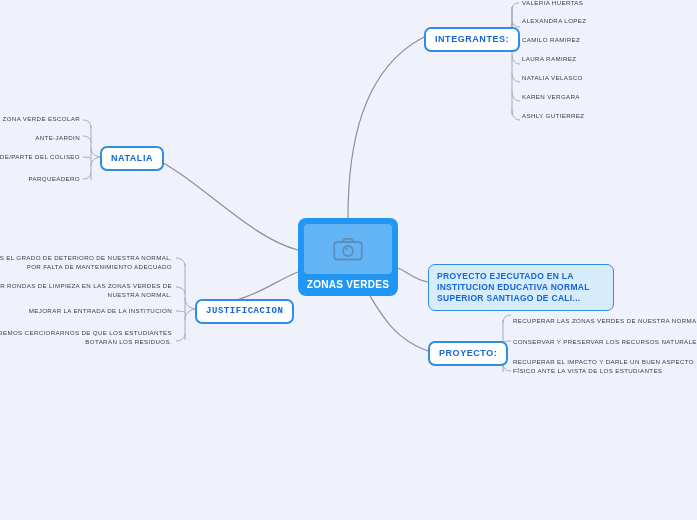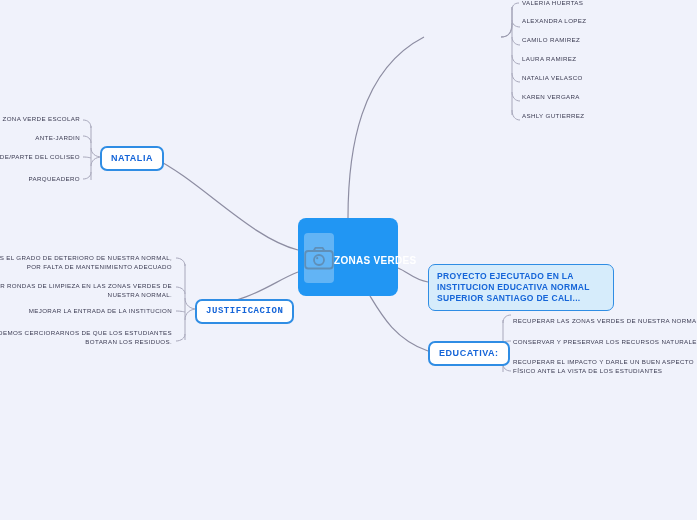--- a/index.html
+++ b/index.html
@@ -33,20 +33,21 @@
     position: absolute;
     left: 298px;
     top: 218px;
     width: 100px;
     height: 78px;
     background: #2196f3;
     border-radius: 8px;
     box-sizing: border-box;
     padding: 6px 6px 4px 6px;
     display: flex;
+    flex-direction: column;
     align-items: center;
     justify-content: flex-start;
   }
   .central .thumb {
     width: 88px;
     height: 50px;
     background: #62b4f5;
     border-radius: 4px;
     display: flex;
     align-items: center;
@@ -173,20 +174,23 @@
       <svg width="30" height="24" viewBox="0 0 30 24">
         <rect x="1.2" y="5" width="27.6" height="17.5" rx="3" ry="3" fill="none" stroke="#5f8fb8" stroke-width="1.8"></rect>
         <path d="M9.5,5 L11.5,1.8 L18.5,1.8 L20.5,5 Z" fill="none" stroke="#5f8fb8" stroke-width="1.8" stroke-linejoin="round"></path>
         <circle cx="15" cy="14" r="5" fill="none" stroke="#5f8fb8" stroke-width="1.8"></circle>
         <circle cx="13.2" cy="12.2" r="1.1" fill="#5f8fb8"></circle>
       </svg>
     </div>
     <div class="title">ZONAS VERDES</div>
   </div>
 
+  <div class="pill" style="left:424px; top:27px;">
+    <span>INTEGRANTES:</span>
+  </div>
   <div class="leaf right" style="left:522px; top:-1px; width:160px;">VALERIA HUERTAS</div>
   <div class="leaf right" style="left:522px; top:17px; width:160px;">ALEXANDRA LOPEZ</div>
   <div class="leaf right" style="left:522px; top:36px; width:160px;">CAMILO RAMIREZ</div>
   <div class="leaf right" style="left:522px; top:55px; width:160px;">LAURA RAMIREZ</div>
   <div class="leaf right" style="left:522px; top:74px; width:160px;">NATALIA  VELASCO</div>
   <div class="leaf right" style="left:522px; top:93px; width:160px;">KAREN VERGARA</div>
   <div class="leaf right" style="left:522px; top:112px; width:160px;">ASHLY GUTIERREZ</div>
 
   <div class="pill" style="left:100px; top:146px;">
     <span>NATALIA</span>
@@ -200,19 +204,19 @@
     <span>JUSTIFICACION</span>
   </div>
   <div class="leaf wrap leftalign" style="left:-44px; top:254px; width:216px;">OBSERVAMOS EL GRADO DE DETERIORO DE NUESTRA NORMAL, POR FALTA DE MANTENIMIENTO ADECUADO</div>
   <div class="leaf wrap leftalign" style="left:-44px; top:282px; width:216px;">REALIZAR RONDAS DE LIMPIEZA EN LAS ZONAS VERDES DE NUESTRA NORMAL.</div>
   <div class="leaf leftalign" style="left:-44px; top:307px; width:216px;">MEJORAR LA ENTRADA DE LA INSTITUCION</div>
   <div class="leaf wrap leftalign" style="left:-44px; top:329px; width:216px;">SI PODEMOS CERCIORARNOS DE QUE LOS ESTUDIANTES BOTARAN LOS RESIDUOS.</div>
 
   <div class="note" style="left:428px; top:264px; width:186px;">PROYECTO EJECUTADO EN LA INSTITUCION EDUCATIVA NORMAL SUPERIOR SANTIAGO DE CALI...</div>
 
   <div class="pill" style="left:428px; top:341px;">
-    <span>EDUCATIVA:</span>
+    <span>PROYECTO:</span>
   </div>
   <div class="leaf right" style="left:513px; top:317px; width:182px;">RECUPERAR LAS ZONAS VERDES DE NUESTRA NORMAL</div>
   <div class="leaf right" style="left:513px; top:338px; width:182px;">CONSERVAR Y PRESERVAR LOS RECURSOS NATURALES</div>
   <div class="leaf wrap right" style="left:513px; top:358px; width:182px;">RECUPERAR EL IMPACTO Y DARLE UN BUEN ASPECTO FÍSICO ANTE LA VISTA DE LOS ESTUDIANTES</div>
 
 </div>
 
 </body></html>

